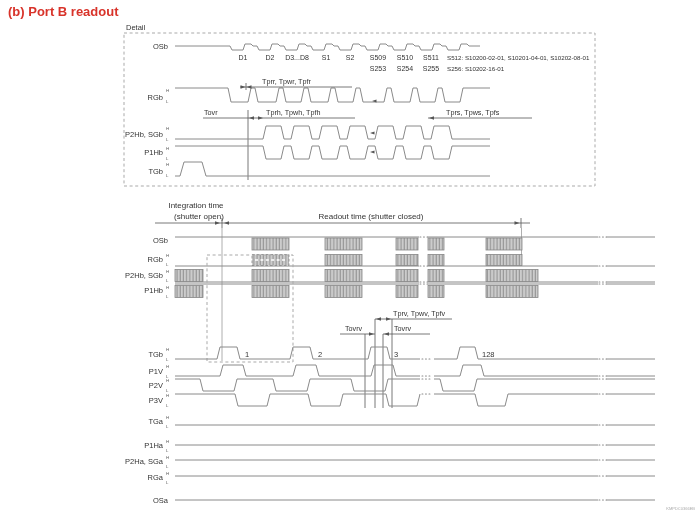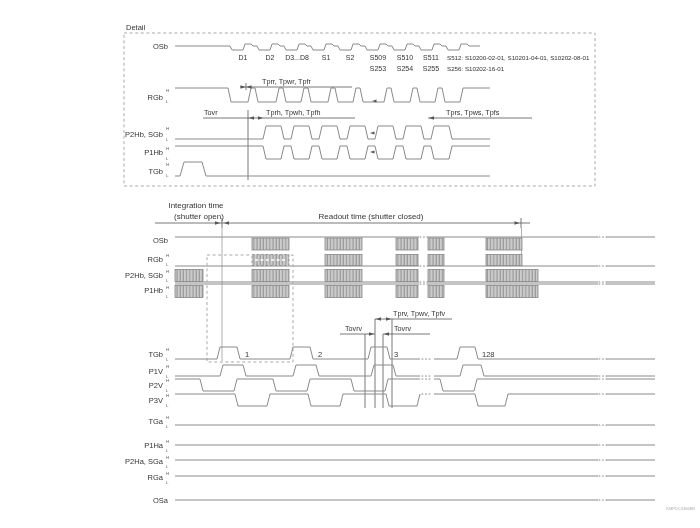--- a/index.html
+++ b/index.html
@@ -22,20 +22,21 @@
   .note{font-size:6.2px;}
   .dimtxt{font-size:7.2px;}
   .big{font-size:8px;}
   .num{font-size:7.5px;}
   .wm{font-size:4px;fill:#aaa;}
 </style>
 </head>
 <body>
 
 <div id="stage">
+  <div id="title">(b) Port B readout</div>
 
   <svg width="700" height="528" viewBox="0 0 700 528">
     <defs>
       <pattern id="hatch" width="3.2" height="12" patternUnits="userSpaceOnUse">
         <rect width="3.2" height="12" fill="#cccccc"></rect>
         <line x1="1" y1="0" x2="1" y2="12" stroke="#8a8a8a" stroke-width="0.9"></line>
       </pattern>
     </defs>
 
     <g>

